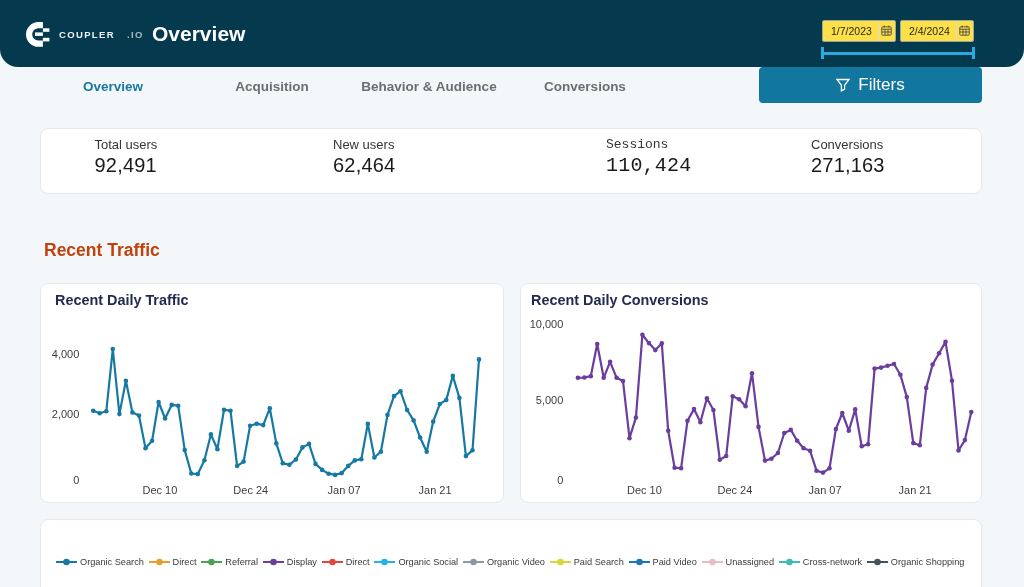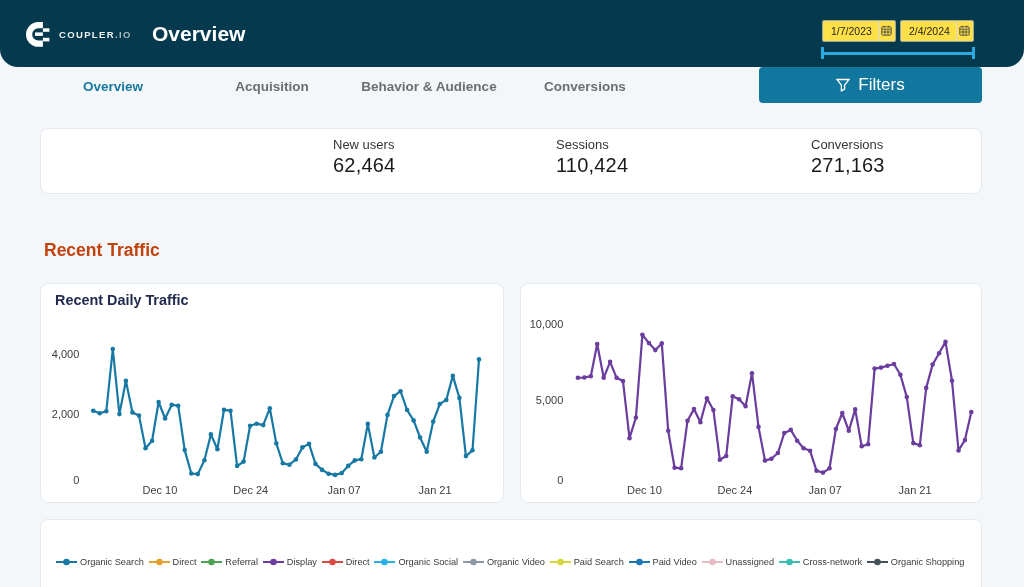--- a/index.html
+++ b/index.html
@@ -2,21 +2,21 @@
 <html><head><meta charset="utf-8">
 <style>
 * { margin:0; padding:0; box-sizing:border-box; }
 html,body { width:1024px; height:587px; overflow:hidden; background:#f4f7fa;
   font-family:"Liberation Sans", sans-serif; position:relative; }
 .header { position:absolute; left:0; top:0; width:1024px; height:67px;
   background:#05394d; border-radius:0 0 18px 18px; }
 .logo { position:absolute; left:26px; top:21px; }
 .brand { position:absolute; left:59px; top:28.5px; font-size:9.5px; font-weight:bold;
   letter-spacing:1.35px; color:#eef3f4; }
-.brand .io { color:#a7b8be; }
+.brand .io { color:#a7b8be;margin-left:12px; }
 .htitle { position:absolute; left:152px; top:22px; font-size:21px; font-weight:bold; color:#fff; }
 .dinput { position:absolute; top:20px; width:74px; height:22px; background:#fde047;
   border:1px solid #9aa5ab; border-radius:2px; font-size:10.5px; color:#252525;
   line-height:20px; padding-left:8px; }
 .dinput .cal { position:absolute; right:3px; top:4px; }
 .dinput .sep { position:absolute; right:16px; top:1px; bottom:1px; width:1px; background:#d9dde0; }
 .slider { position:absolute; left:821px; top:51.5px; width:154px; height:3px; background:#29abe2; }
 .slider:before, .slider:after { content:""; position:absolute; top:-4.5px; width:3px; height:12px; background:#29abe2; }
 .slider:before { left:0; }
 .slider:after { right:0; }
@@ -81,25 +81,29 @@
   <div class="slider"></div>
 </div>
 <div class="filters"><svg width="14" height="14" viewBox="0 0 14 14" fill="none" stroke="#fff" stroke-width="1.3">
       <path d="M1 1.5 L13 1.5 L8.6 7.2 L8.6 11 L5.4 12.8 L5.4 7.2 Z"></path>
     </svg>Filters</div>
 <div class="tabs tab-ov" style="left:113px; transform:translateX(-50%);">Overview</div>
 <div class="tabs" style="left:272px; transform:translateX(-50%);">Acquisition</div>
 <div class="tabs" style="left:429px; transform:translateX(-50%);">Behavior &amp; Audience</div>
 <div class="tabs" style="left:585px; transform:translateX(-50%);">Conversions</div>
 <div class="card statcard">
+  <div class="stat" style="left:53.5px;">
+      <div class="lab">Total users</div>
+      <div class="val">92,491</div>
+    </div>
   <div class="stat" style="left:292px;">
       <div class="lab">New users</div>
       <div class="val">62,464</div>
     </div>
-  <div class="stat" style="left:515px;">
+  <div class="stat" style="left:565px;font-family:Liberation Mono, monospace;">
       <div class="lab">Sessions</div>
       <div class="val">110,424</div>
     </div>
   <div class="stat" style="left:770px;">
       <div class="lab">Conversions</div>
       <div class="val">271,163</div>
     </div>
 </div>
 <div class="h2">Recent Traffic</div>
 <div class="card chartL">
@@ -173,20 +177,21 @@
         <circle cx="405.3" cy="116.9" r="2.3"></circle>
         <circle cx="411.8" cy="92.9" r="2.3"></circle>
         <circle cx="418.4" cy="114.9" r="2.3"></circle>
         <circle cx="424.9" cy="173.1" r="2.3"></circle>
         <circle cx="431.5" cy="167.3" r="2.3"></circle>
         <circle cx="438.0" cy="76.4" r="2.3"></circle>
       </g>
   </svg>
 </div>
 <div class="card chartR">
+  <div class="ctitle" style="left:10px;">Recent Daily Conversions</div>
   <svg width="462" height="219" viewBox="0 0 462 219" style="position:absolute;left:0;top:-1px;">
     <g font-size="11" fill="#3c3c3c">
       <text x="42.3" y="44.6" text-anchor="end">10,000</text>
       <text x="42.3" y="120.8" text-anchor="end">5,000</text>
       <text x="42.3" y="201" text-anchor="end">0</text>
       <text x="123.4" y="210.8" text-anchor="middle">Dec 10</text>
       <text x="213.9" y="210.8" text-anchor="middle">Dec 24</text>
       <text x="304.1" y="210.8" text-anchor="middle">Jan 07</text>
       <text x="394.1" y="210.8" text-anchor="middle">Jan 21</text>
     </g>

